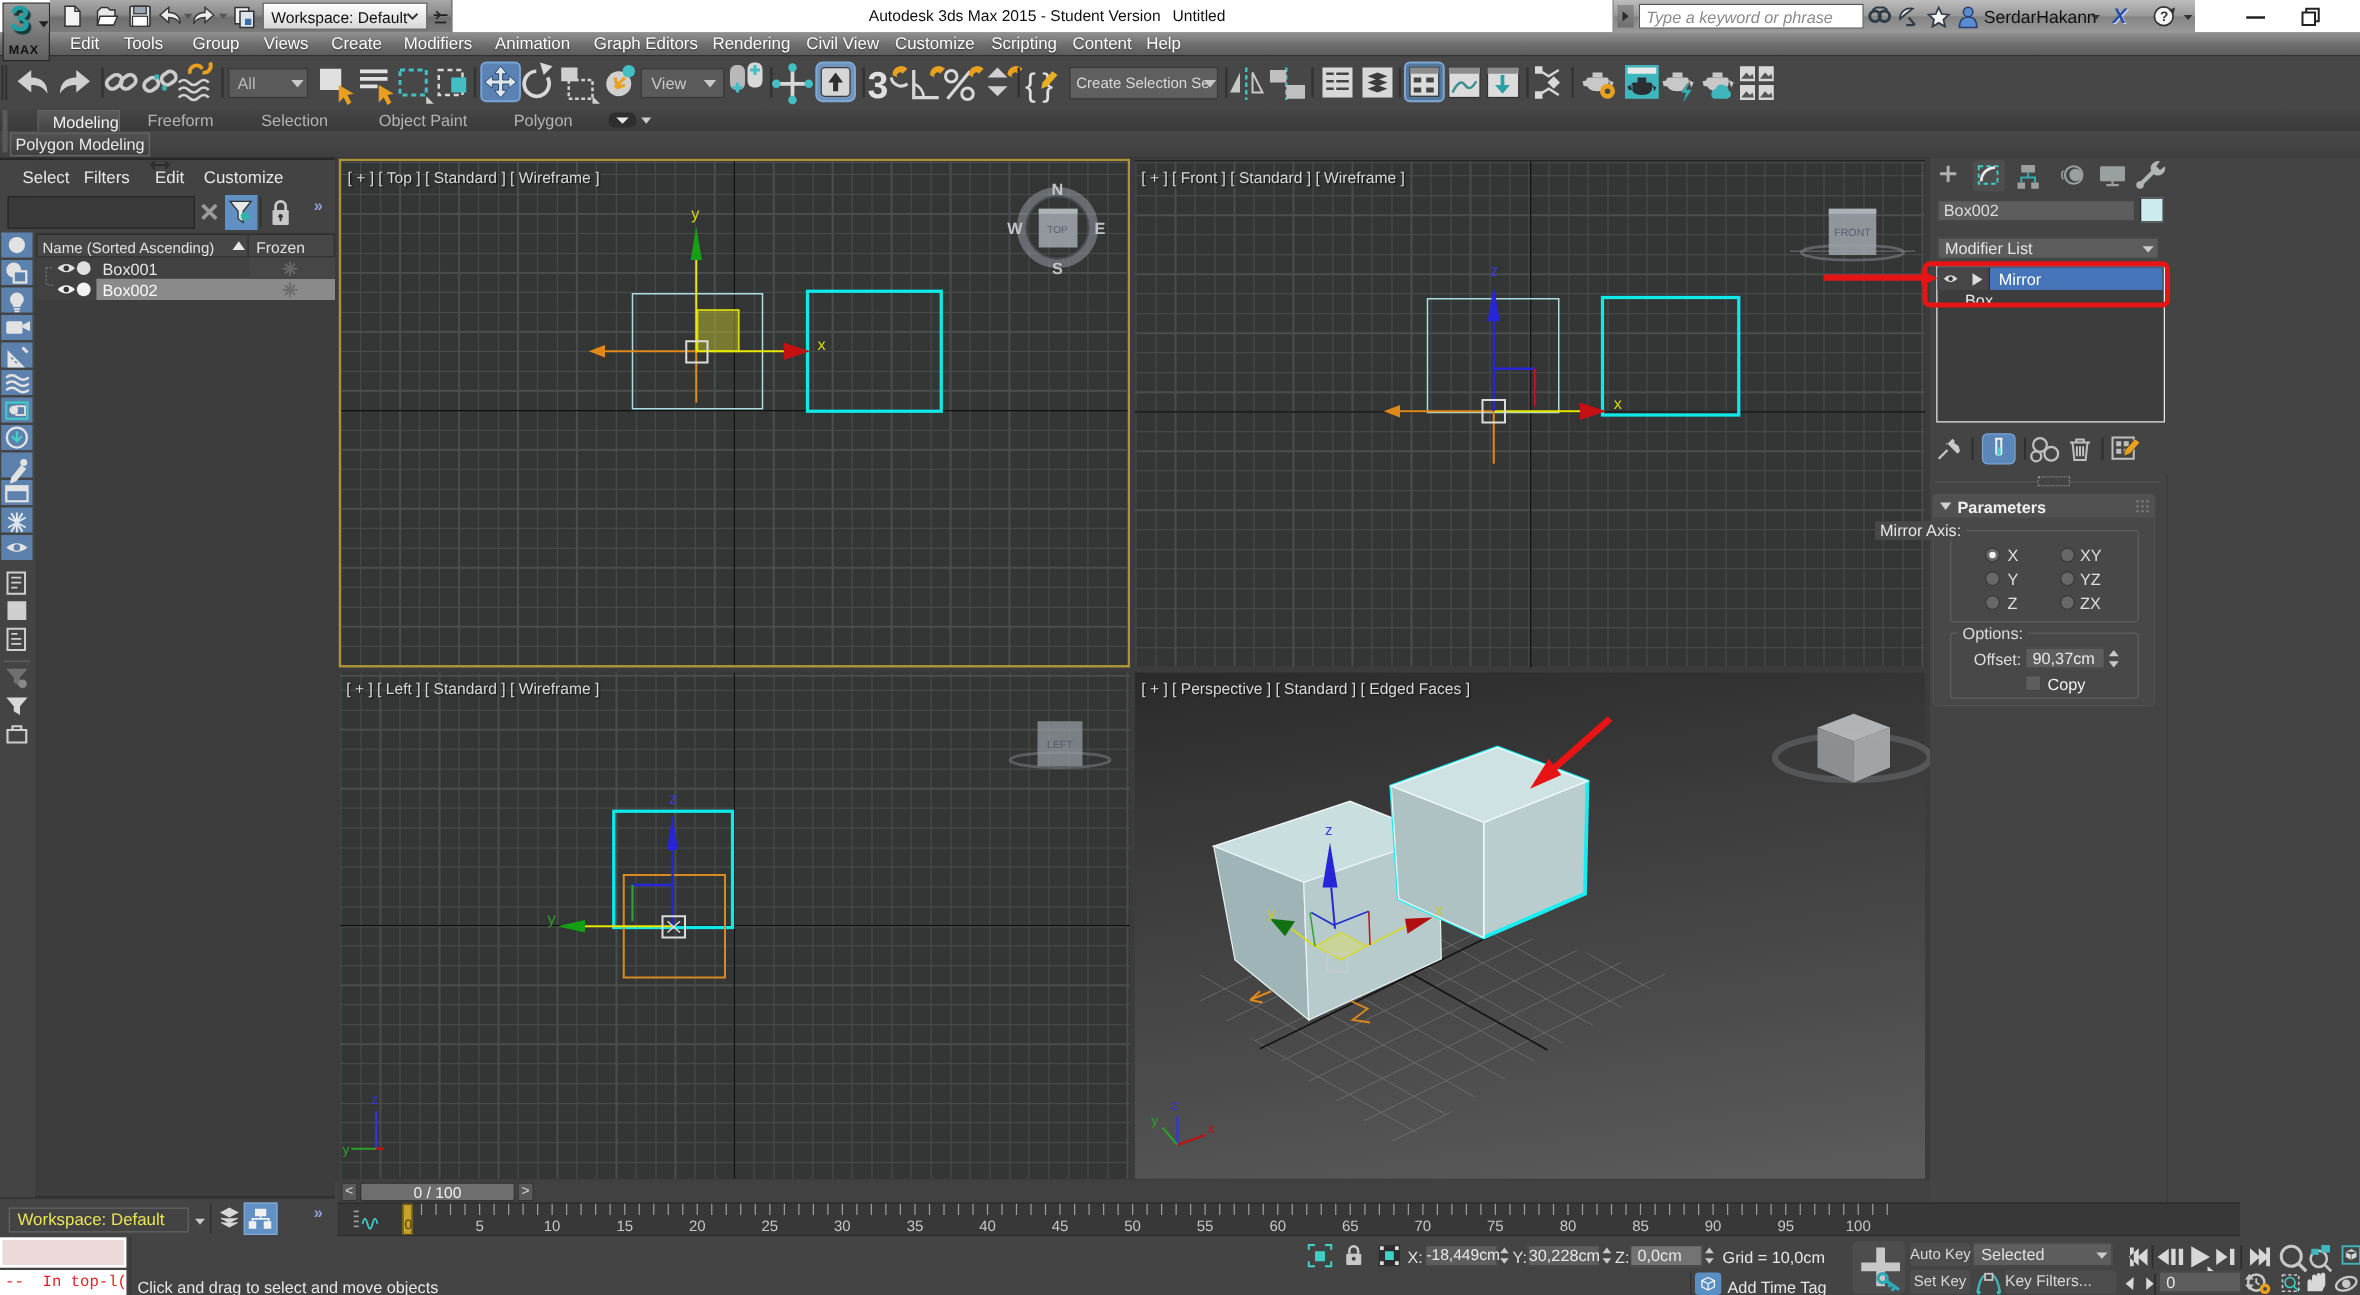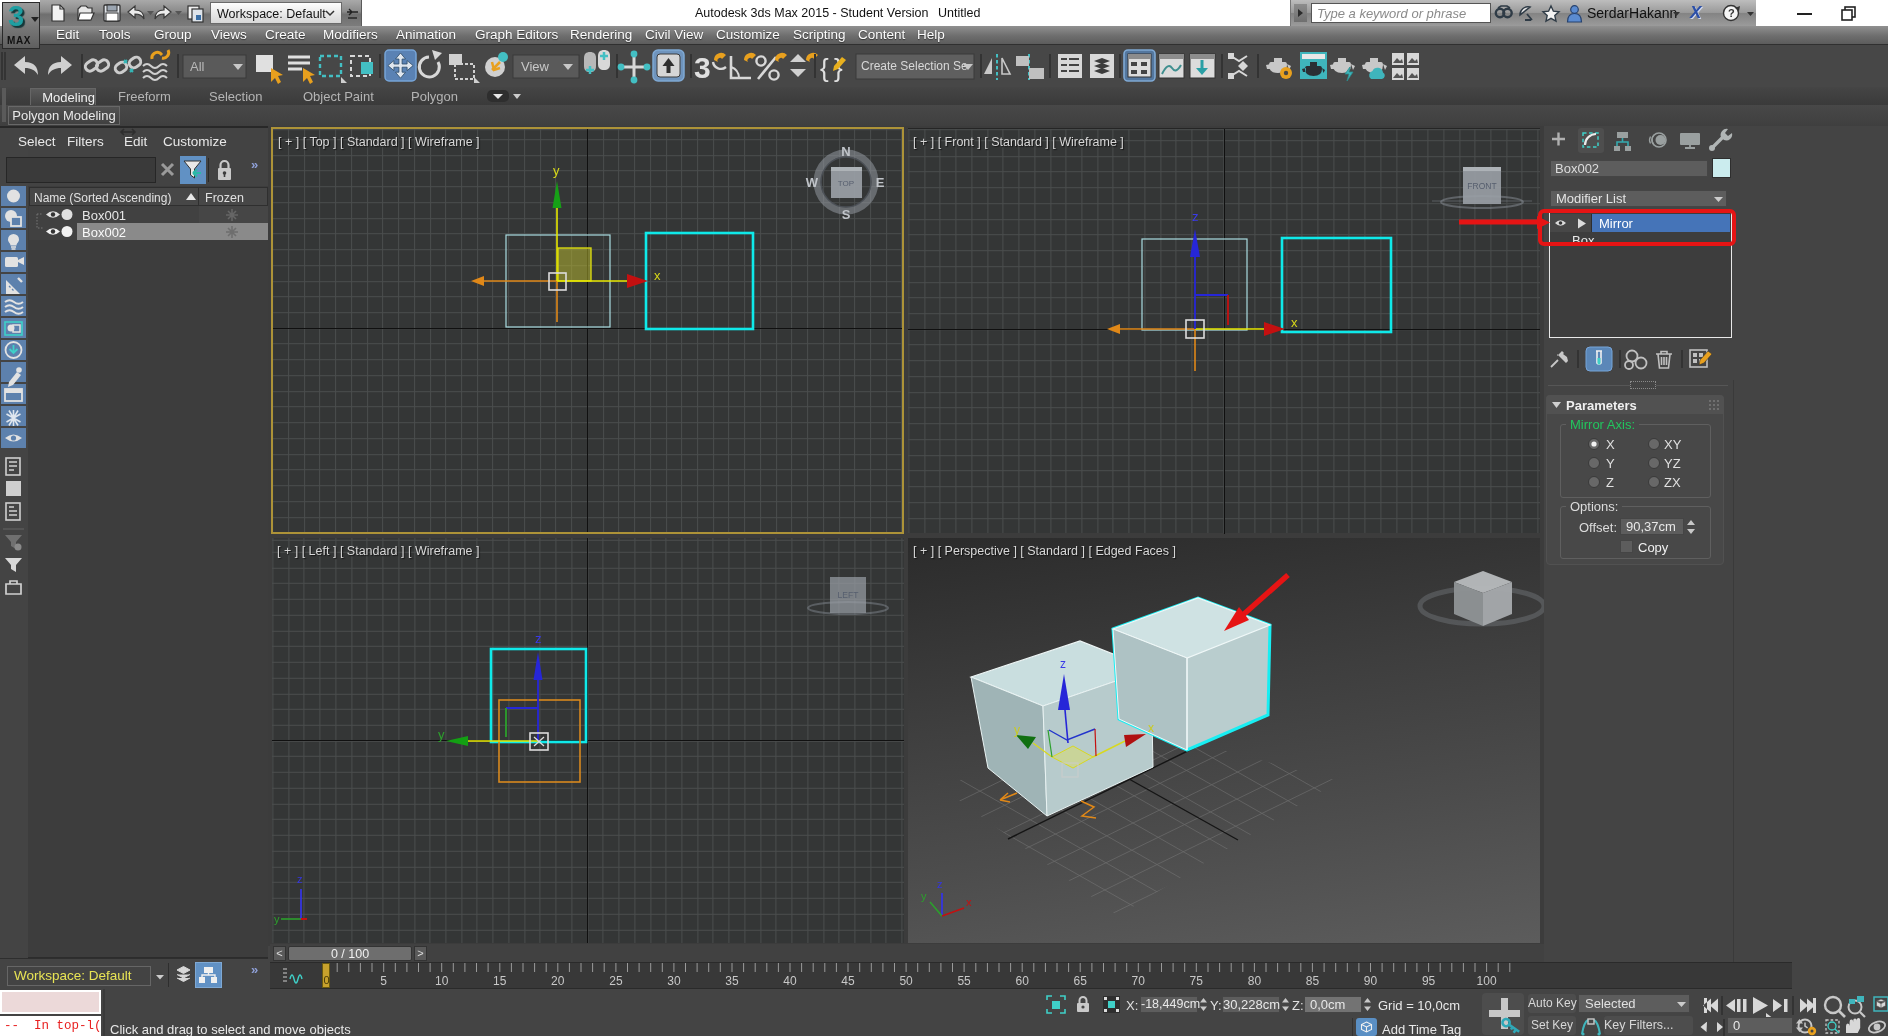--- a/index.html
+++ b/index.html
@@ -741,21 +741,21 @@
       <circle cx="2" cy="6" r="1.1"></circle>
       <circle cx="6" cy="6" r="1.1"></circle>
       <circle cx="10" cy="6" r="1.1"></circle>
       <circle cx="2" cy="10" r="1.1"></circle>
       <circle cx="6" cy="10" r="1.1"></circle>
       <circle cx="10" cy="10" r="1.1"></circle>
     </g>
   </svg>
 
 <div class="abs" style="left:1560px;top:424px;width:151px;height:74px;border:1px solid #5f5f5f;border-radius:3px"></div>
-<div class="abs" style="left:1566px;top:417px;background:#484848;padding:0 4px;font-size:13px;color:#22c55e">Mirror Axis:</div>
+<div class="abs" style="left:1500px;top:417px;background:#484848;padding:0 4px;font-size:13px;color:#e5e5e5">Mirror Axis:</div>
 <svg style="left:1586px;top:437px" width="130" height="56">
  <g fill="#686868" stroke="#3a3a3a">
       <circle cx="8" cy="7" r="5.5"></circle>
       <circle cx="8" cy="26" r="5.5"></circle>
       <circle cx="8" cy="45" r="5.5"></circle>
       <circle cx="68" cy="7" r="5.5"></circle>
       <circle cx="68" cy="26" r="5.5"></circle>
       <circle cx="68" cy="45" r="5.5"></circle>
     </g>
  <circle cx="8" cy="7" r="2.6" fill="#f2f2f2"></circle>

